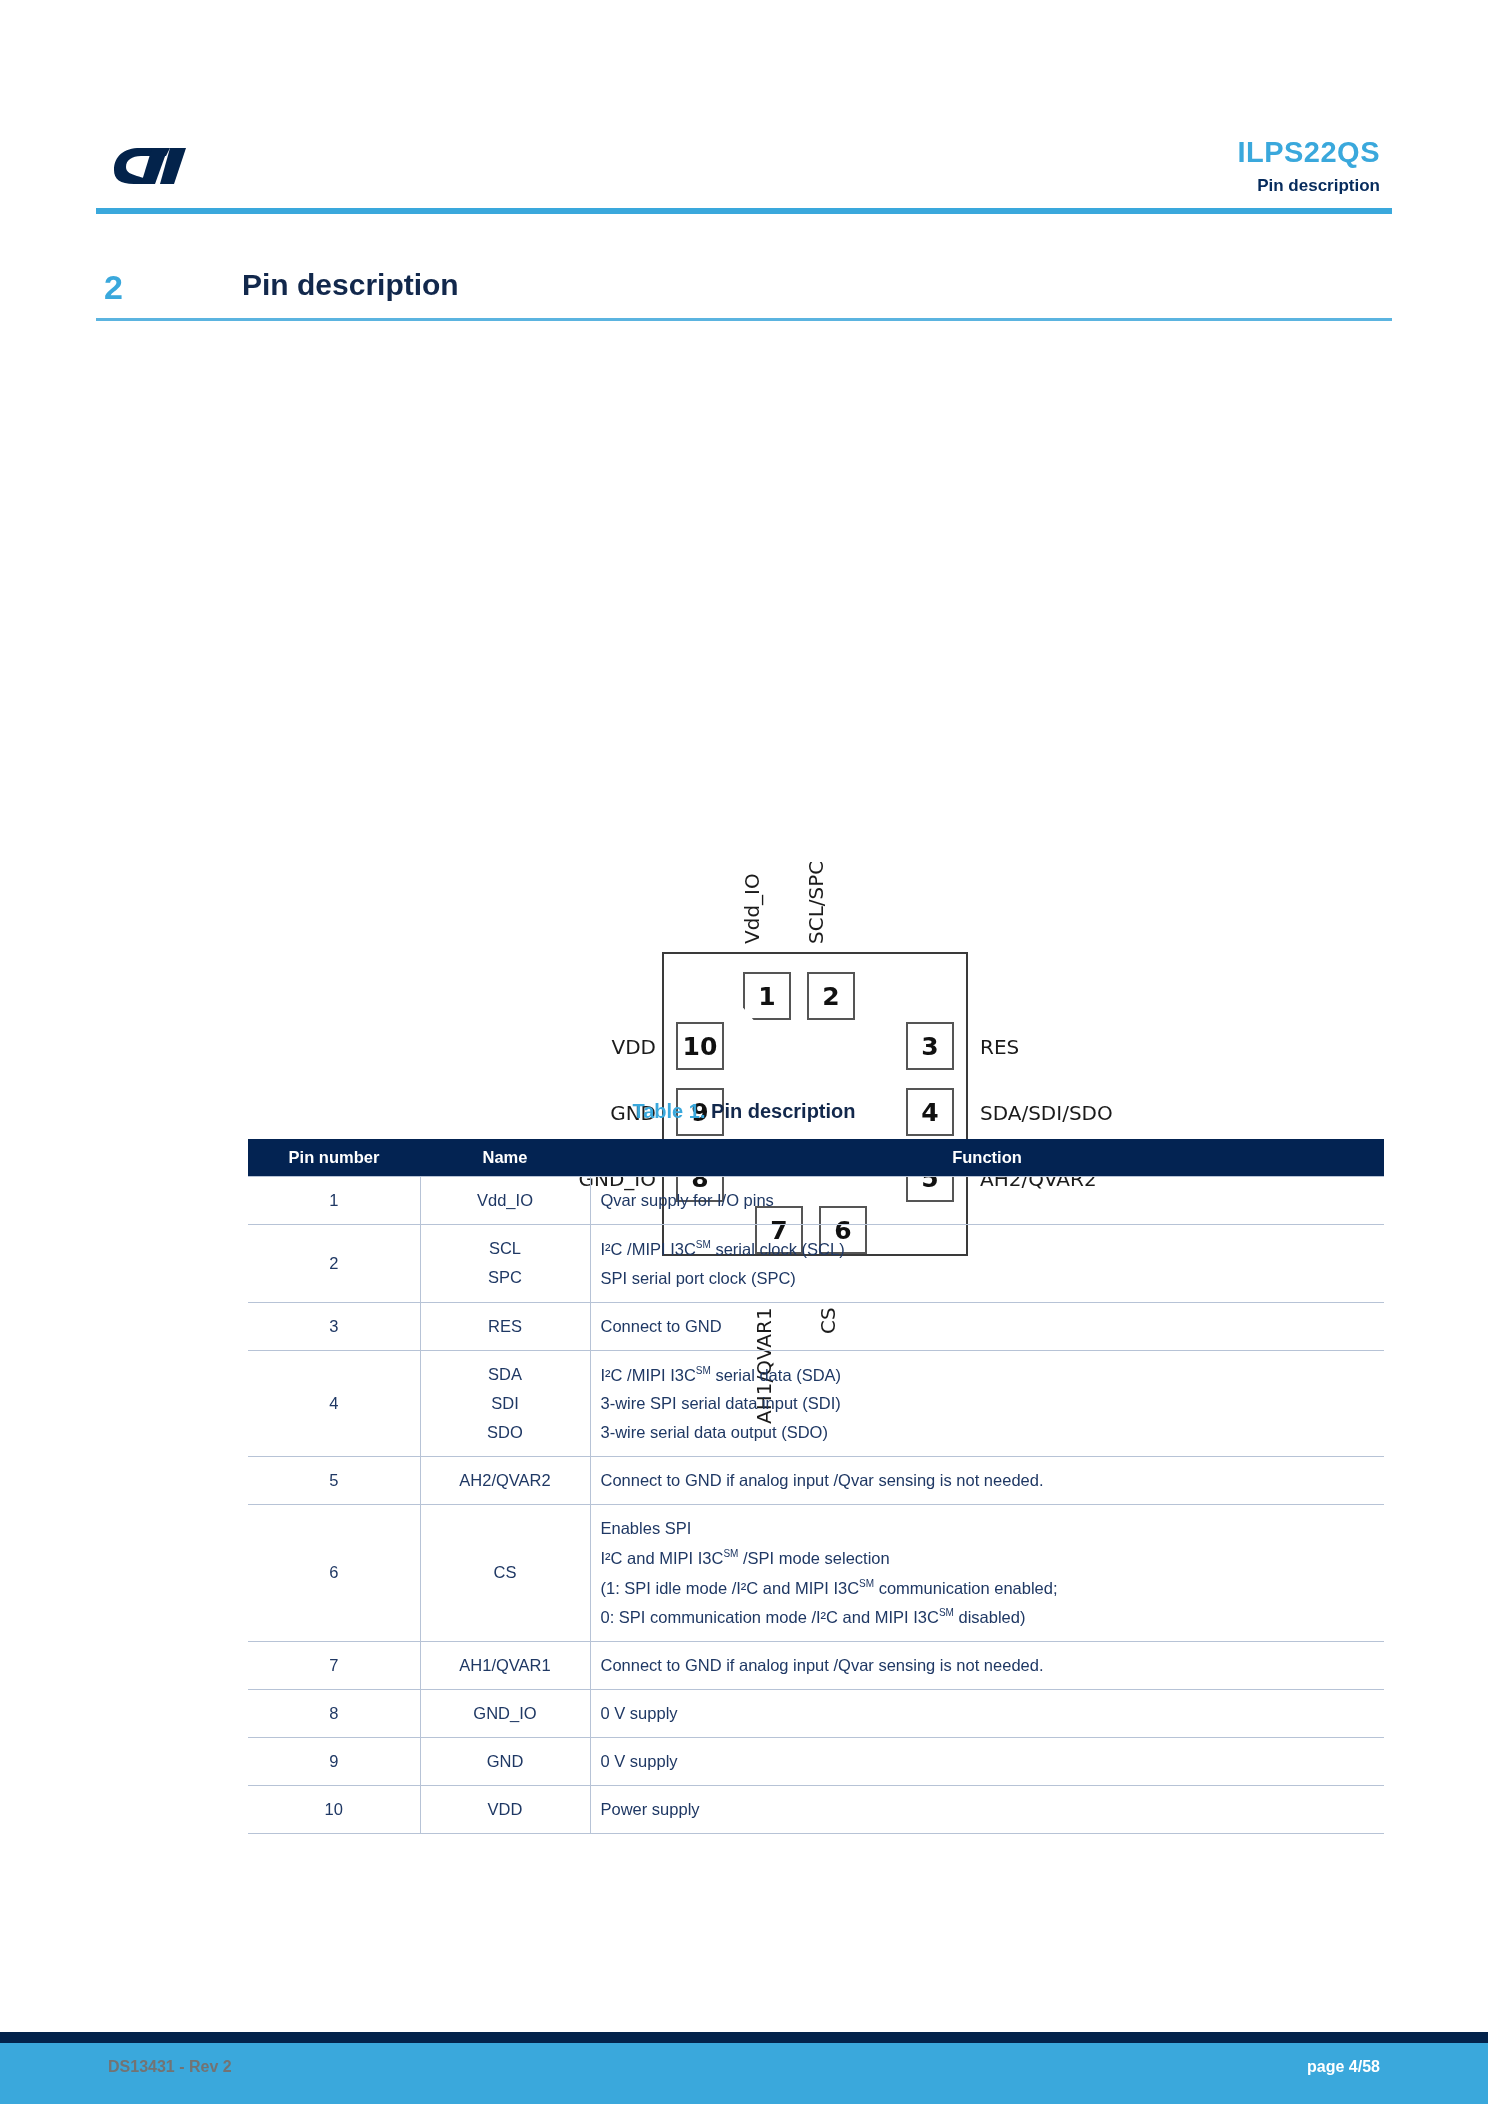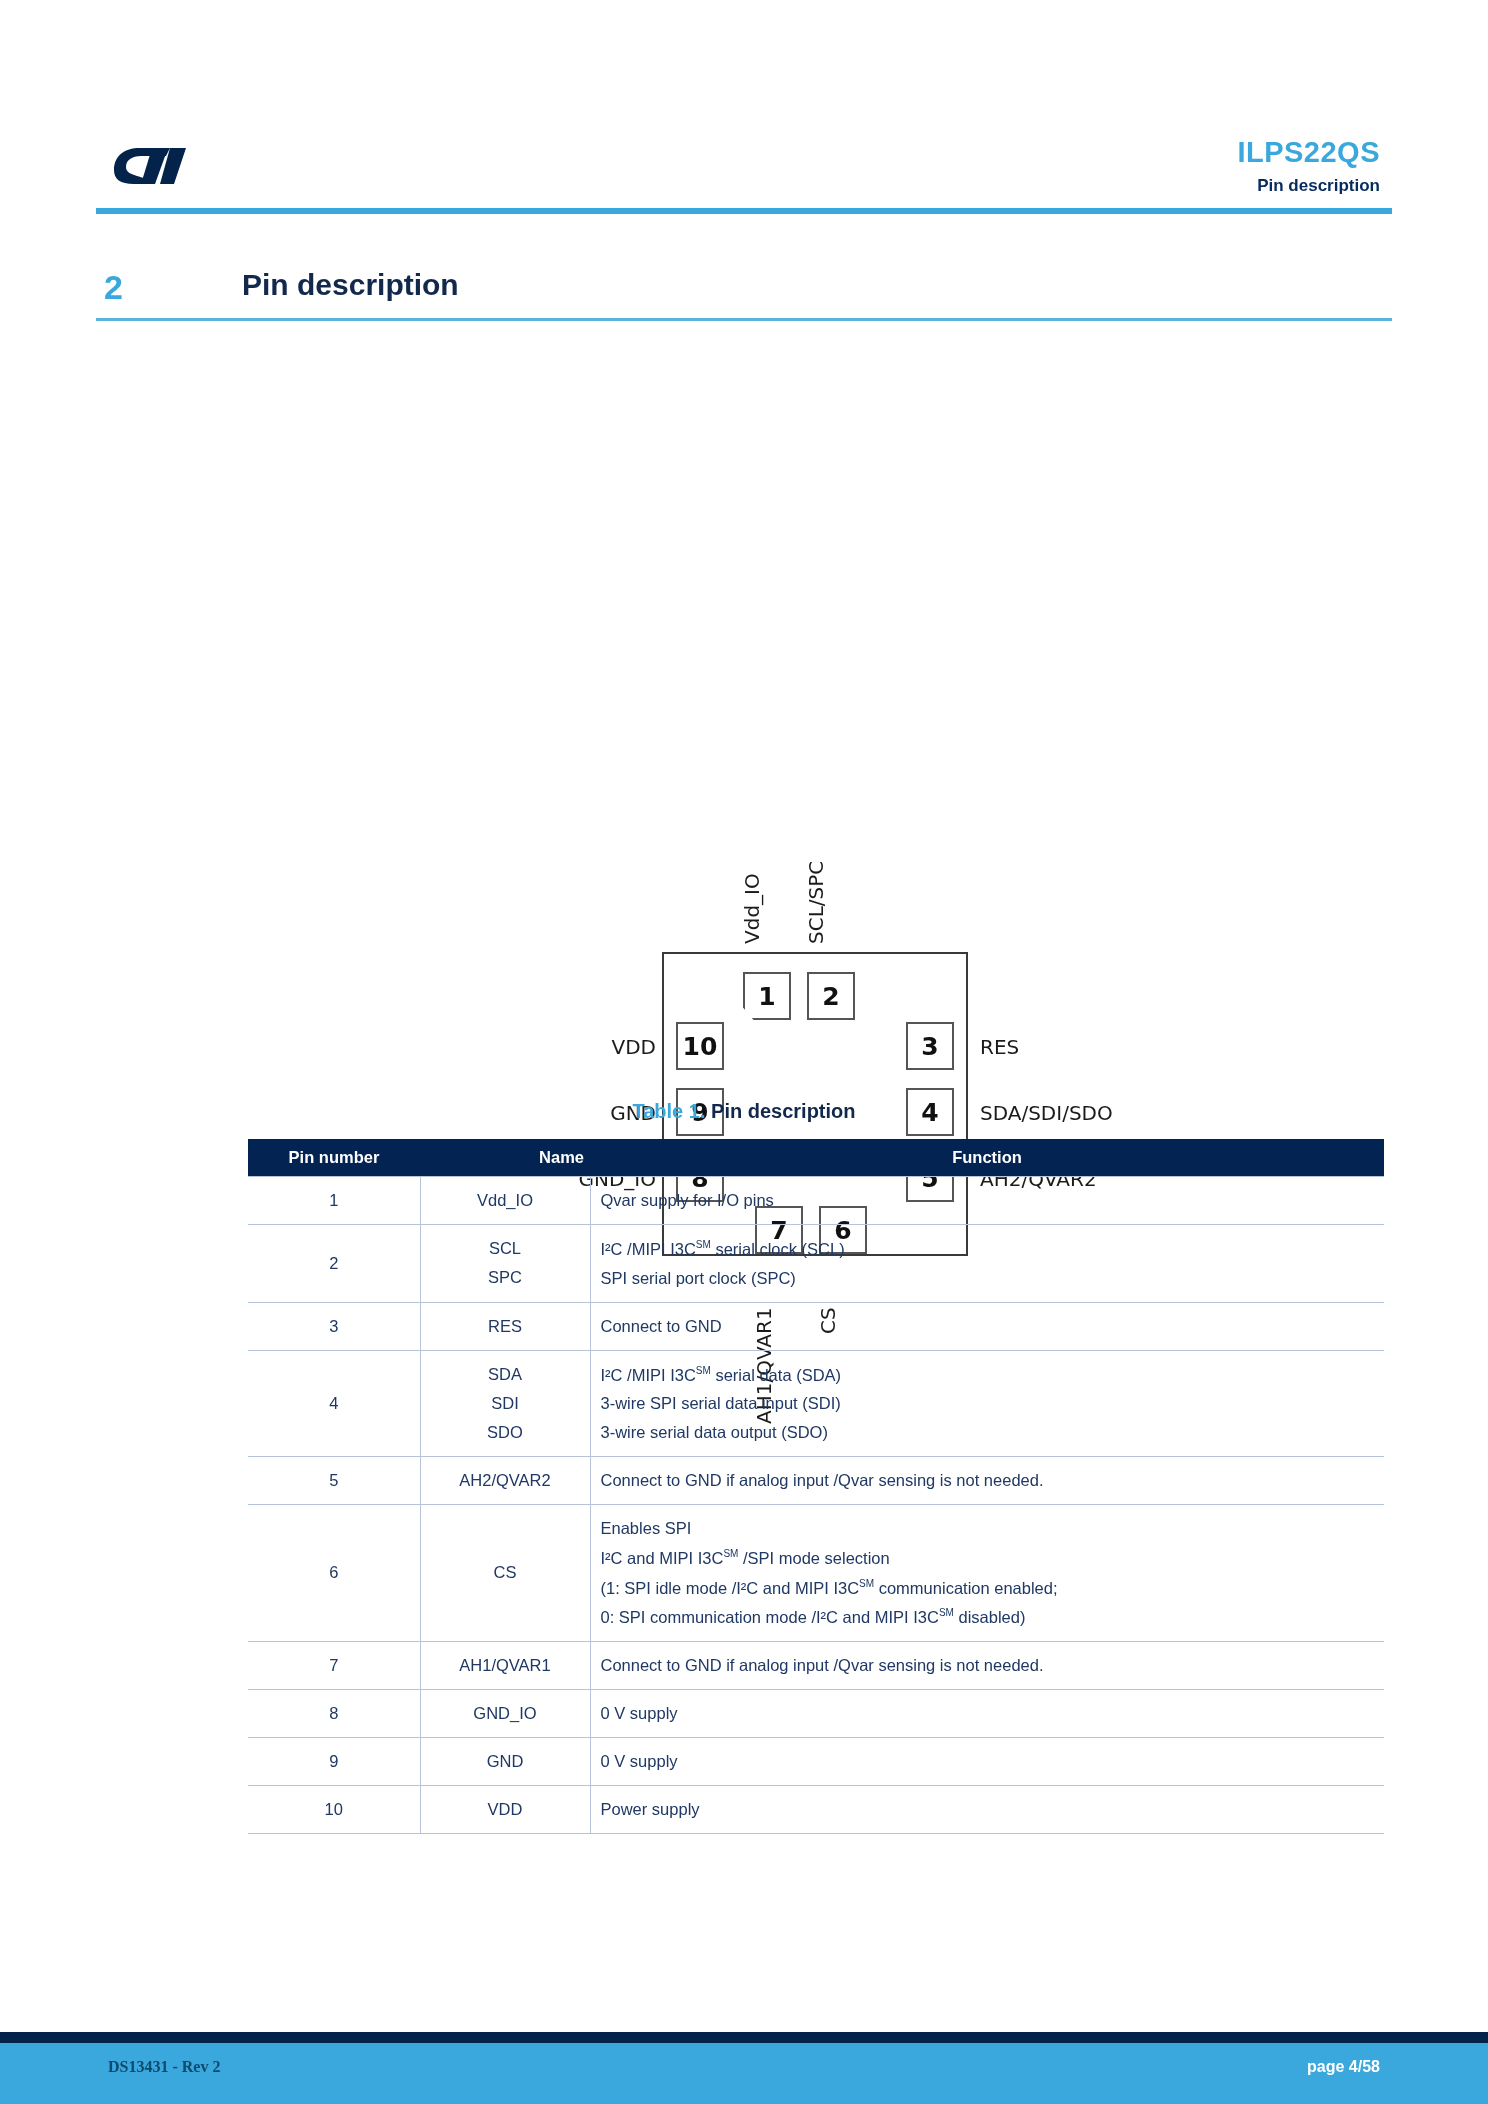--- a/index.html
+++ b/index.html
@@ -108,21 +108,21 @@
   .ftr-dark {
     position: absolute; left: 0; top: 2032px; width: 1488px; height: 11px;
     background: #03234B;
   }
   .ftr-bar {
     position: absolute; left: 0; top: 2043px; width: 1488px; height: 61px;
     background: #3AA8DC;
   }
   .ftr-left {
     position: absolute; left: 108px; top: 2058px;
-    font-size: 16px; font-weight: bold; color: #0c4a6e; font-family: Liberation Serif, serif;
+    font-size: 16px; font-weight: bold; color: #737373;
   }
   .ftr-right {
     position: absolute; right: 108px; top: 2058px;
     font-size: 16px; font-weight: bold; color: #ffffff;
   }
 </style>
 </head>
 <body>
 
 <div class="page">
@@ -180,21 +180,21 @@
 
   <div class="tbl-caption">
     <span class="c-blue">Table 1.</span>
     <span class="c-dark">Pin description</span>
   </div>
 
   <table class="pins">
     <thead>
       <tr>
         <th style="width:172px;">Pin number</th>
-        <th style="width:170px;text-align:right;">Name</th>
+        <th style="width:170px;">Name</th>
         <th>Function</th>
       </tr>
     </thead>
     <tbody id="tbl-body">
         <tr>
           <td class="c-num">1</td>
           <td class="c-name">
             <span class="ln">Vdd_IO</span>
           </td>
           <td class="c-fn">

